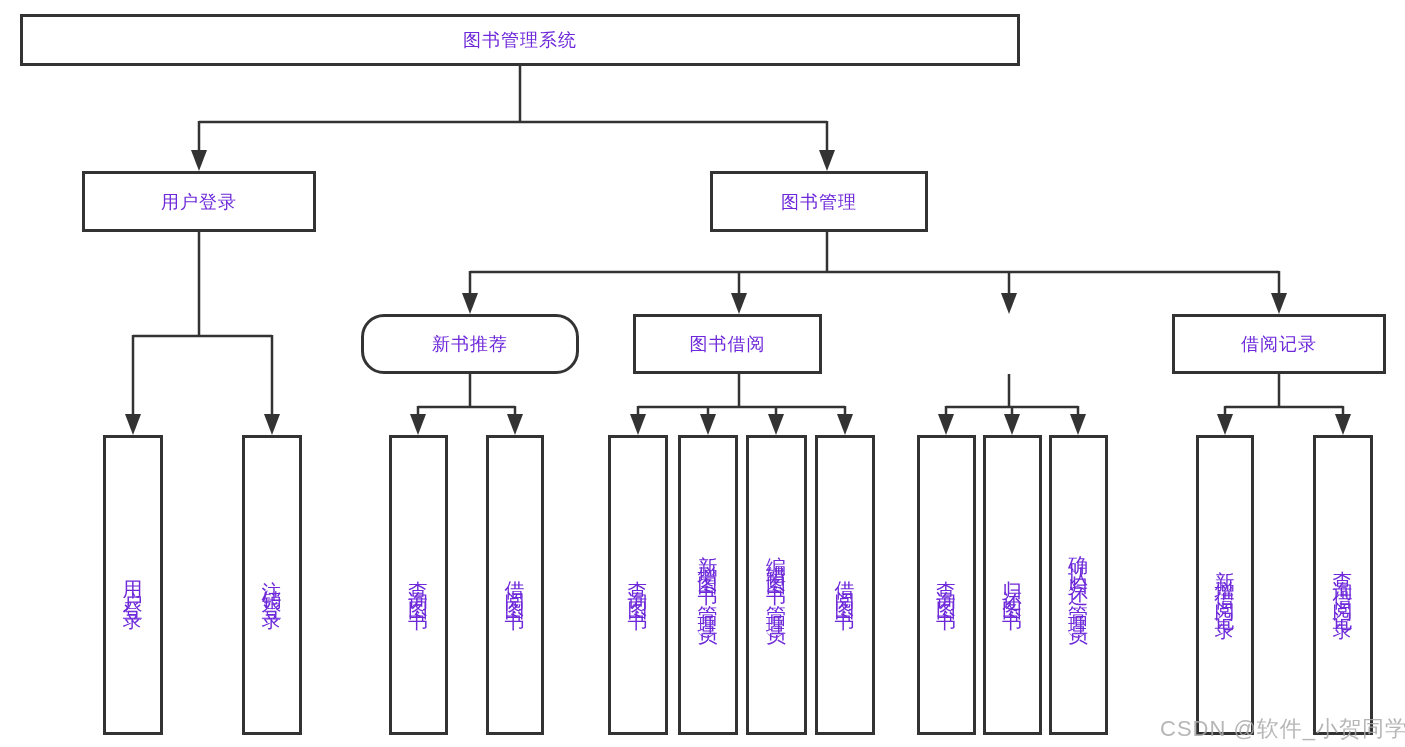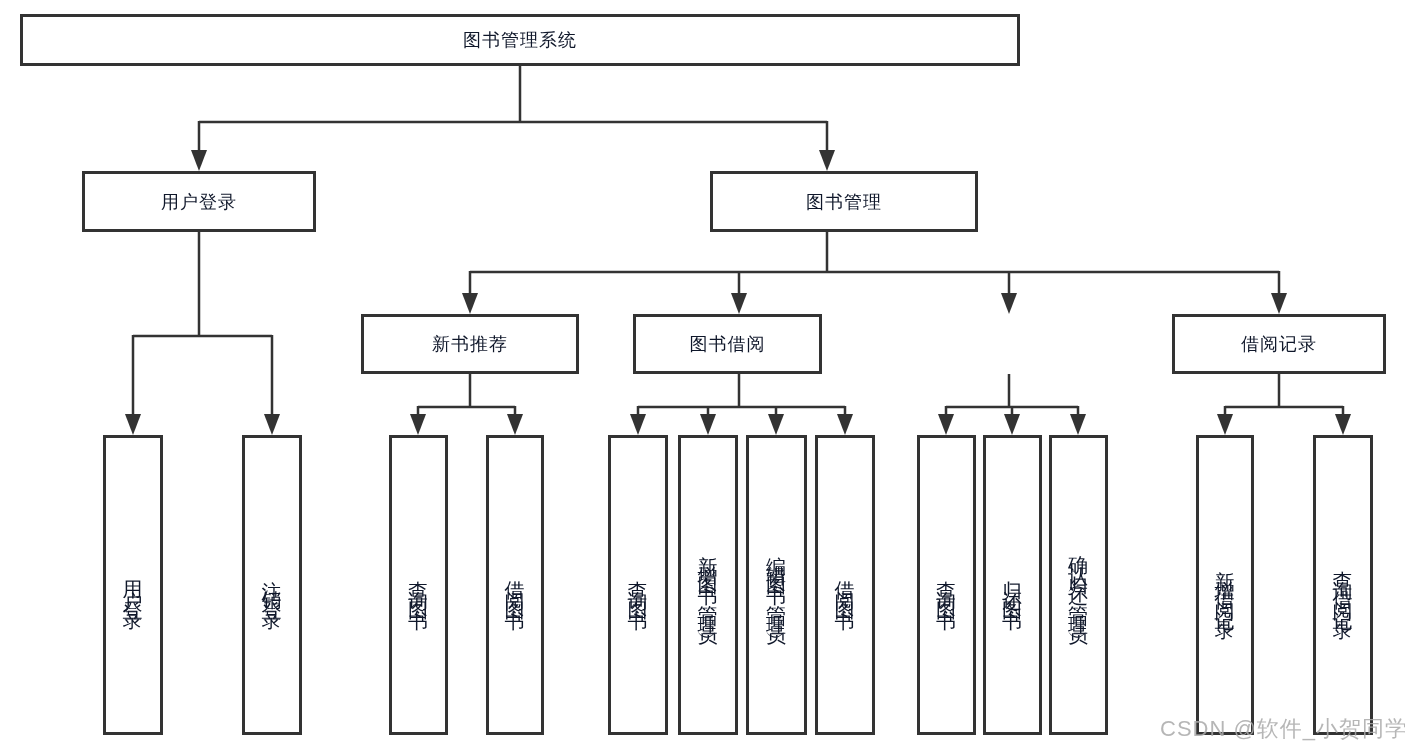--- a/index.html
+++ b/index.html
@@ -23,21 +23,21 @@
     pointer-events: none;
   }
   .node {
     position: absolute;
     box-sizing: border-box;
     border: 3px solid #333333;
     background: #ffffff;
     display: flex;
     align-items: center;
     justify-content: center;
-    color: #0f172a;
+    color: #6d28d9;
     font-size: 18px;
     letter-spacing: 1px;
     z-index: 2;
   }
   .vnode {
     font-size: 20px;
   }
   .vnode .vtext {
     writing-mode: vertical-rl;
     text-orientation: mixed;
@@ -94,25 +94,25 @@
       </g>
   </svg>
 
   <div class="node" style="left:20px; top:14px; width:1000px; height:52px;">
     <span>图书管理系统</span>
   </div>
 
   <div class="node" style="left:82px; top:171px; width:234px; height:61px;">
     <span>用户登录</span>
   </div>
-  <div class="node" style="left:710px; top:171px; width:268px; height:61px;">
+  <div class="node" style="left:710px; top:171px; width:218px; height:61px;">
     <span>图书管理</span>
   </div>
 
-  <div class="node" style="left:361px; top:314px; width:218px; height:60px;">
+  <div class="node" style="left:361px; top:314px; width:218px; height:60px;border-radius:23px;">
     <span>新书推荐</span>
   </div>
   <div class="node" style="left:633px; top:314px; width:189px; height:60px;">
     <span>图书借阅</span>
   </div>
   <div class="node" style="left:1172px; top:314px; width:214px; height:60px;text-align:center;">
     <span>借阅记录</span>
   </div>
 
   <div class="node vnode" style="left:103px; top:435px; width:60px; height:300px;">

